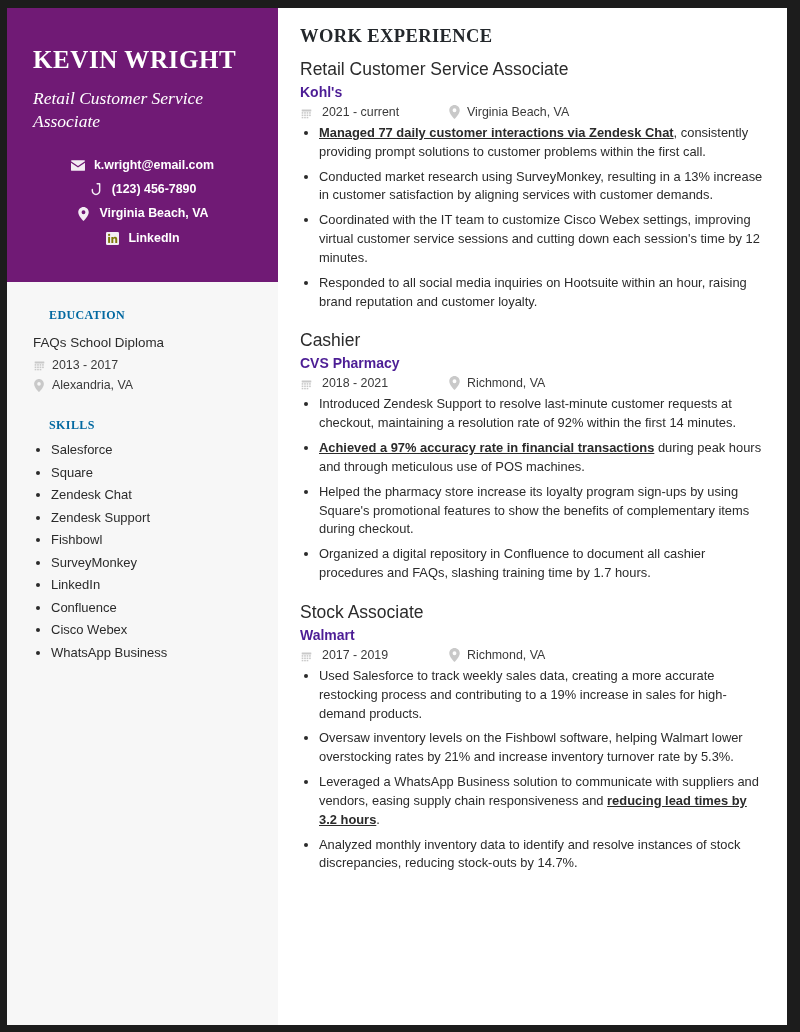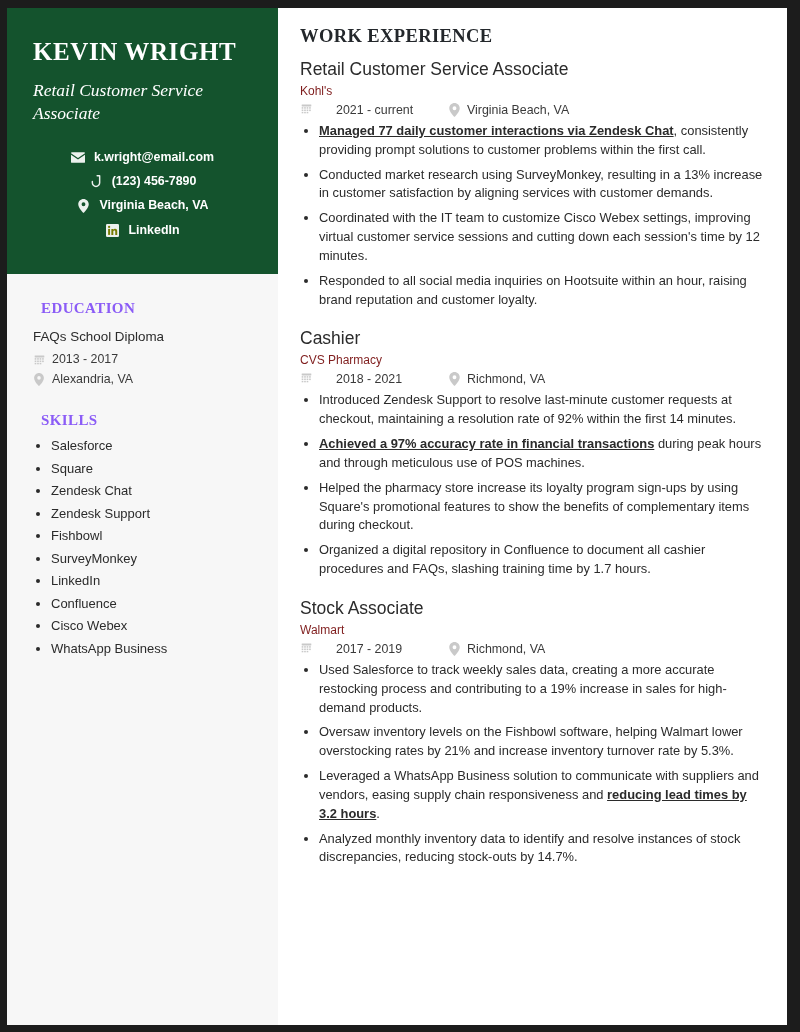--- a/index.html
+++ b/index.html
@@ -26,22 +26,22 @@
 
   
   .sidebar {
     width: 271px;
     flex: 0 0 271px;
     background: #f7f7f7;
     display: flex;
     flex-direction: column;
   }
   .hero {
-    background: #14532d;
-    padding: 24px 26px 26px 26px;
+    background: #701a75;
+    padding: 32px 26px 26px 26px;
     box-sizing: border-box;
     min-height: 262px;
   }
   .hero-name {
     font-family: "Liberation Serif", serif;
     font-weight: bold;
     font-size: 25px;
     letter-spacing: 0.6px;
     color: #ffffff;
     line-height: 1.15;
@@ -83,24 +83,24 @@
   .contact-link {
     color: #ffffff;
   }
 
   .side-section {
     padding: 0 26px;
   }
   .side-heading {
     font-family: "Liberation Serif", serif;
     font-weight: bold;
-    font-size: 15px;
+    font-size: 12px;
     letter-spacing: 0.4px;
-    color: #8b5cf6;
-    margin: 26px 0 10px 8px;
+    color: #0369a1;
+    margin: 26px 0 10px 16px;
   }
   .edu-degree {
     font-size: 13.4px;
     color: #2b2b2b;
     line-height: 1.45;
   }
   .edu-school {
     font-size: 13.4px;
     font-weight: bold;
     color: #808000;
@@ -149,36 +149,36 @@
     margin: 0 0 12px 0;
   }
   .job { margin-bottom: 19px; }
   .job-title {
     font-size: 17.5px;
     color: #2b2b2b;
     line-height: 1.2;
     margin-bottom: 4px;
   }
   .job-company {
-    font-size: 12px;
-    font-weight: normal;
-    color: #7f1d1d;
+    font-size: 14px;
+    font-weight: bold;
+    color: #4c1d95;
     margin-bottom: 5px;
   }
   .job-meta {
     display: flex;
     align-items: center;
     font-size: 12.4px;
     color: #3a3a3a;
     margin-bottom: 5px;
   }
   .job-meta .date-cell {
     display: flex;
-    align-items: flex-start;
-    gap: 24px;
+    align-items: flex-end;
+    gap: 10px;
     width: 148px;
     flex: 0 0 148px;
   }
   .job-meta .loc-cell {
     display: flex;
     align-items: center;
     gap: 7px;
   }
   .job-meta .ico {
     width: 12px;

